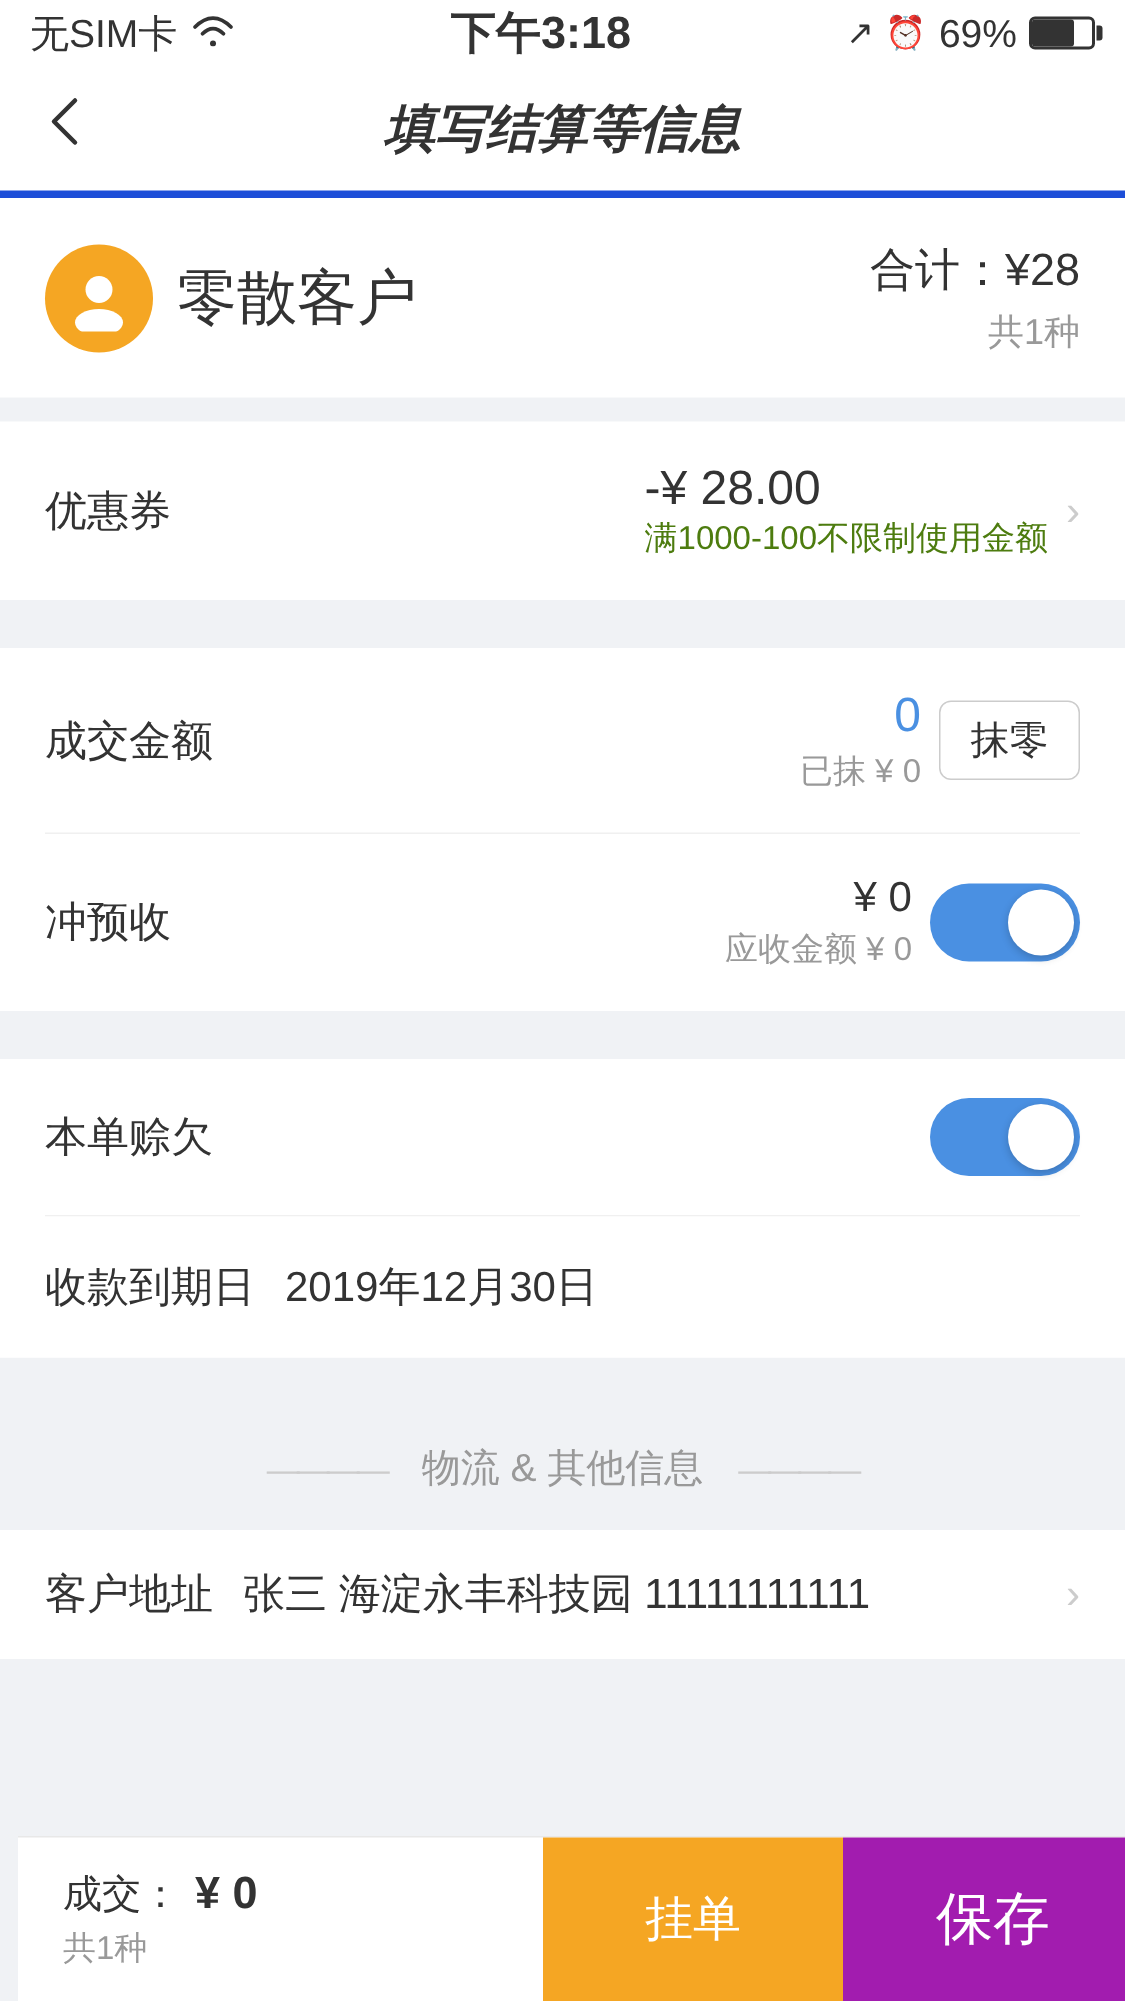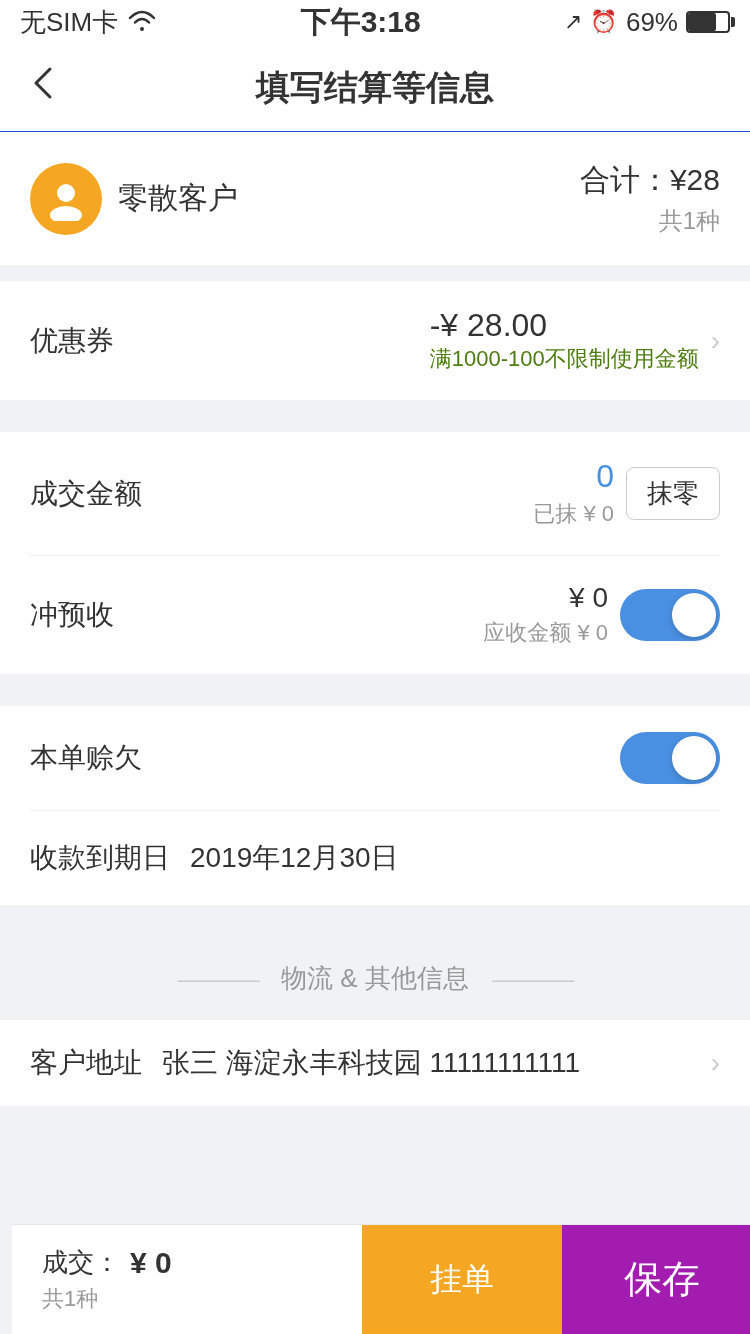--- a/index.html
+++ b/index.html
@@ -54,21 +54,22 @@
 
     
     .nav-bar {
       width: 100%;
       height: 88px;
       background: #fff;
       display: flex;
       align-items: center;
       justify-content: center;
       position: relative;
-      border-bottom: 1px solid #1d4ed8;
+      border-bottom: 5px solid #1d4ed8;
+      font-style: italic;
     }
     .nav-back {
       position: absolute;
       left: 28px;
       font-size: 40px;
       color: #333;
       cursor: pointer;
     }
     .nav-title {
       font-size: 34px;
@@ -106,21 +107,21 @@
       width: 72px; height: 72px;
       border-radius: 50%;
       background: #f5a623;
       display: flex;
       align-items: center;
       justify-content: center;
       overflow: hidden;
     }
     .customer-avatar svg { width: 44px; height: 44px; fill: #fff; }
     .customer-name {
-      font-size: 30px;
+      font-size: 40px;
       font-weight: 500;
       color: #333;
     }
     .customer-right {
       text-align: right;
     }
     .total-amount {
       font-size: 30px;
       color: #333;
     }

